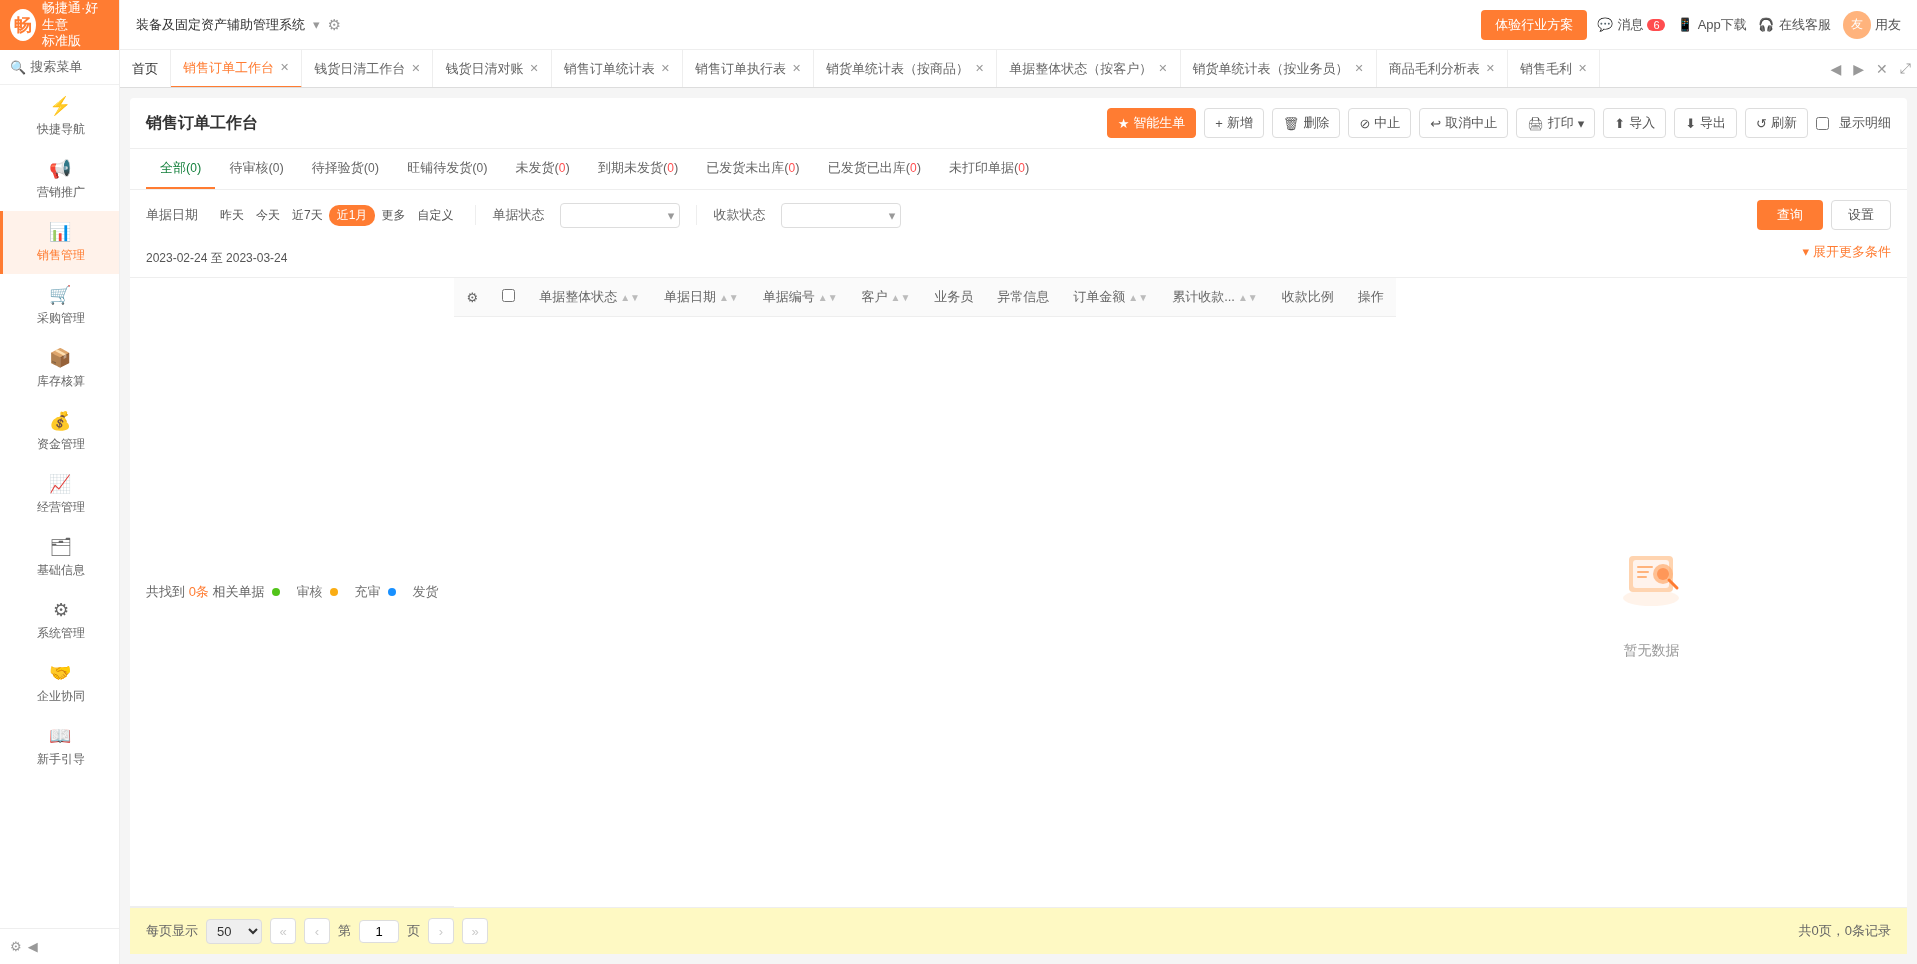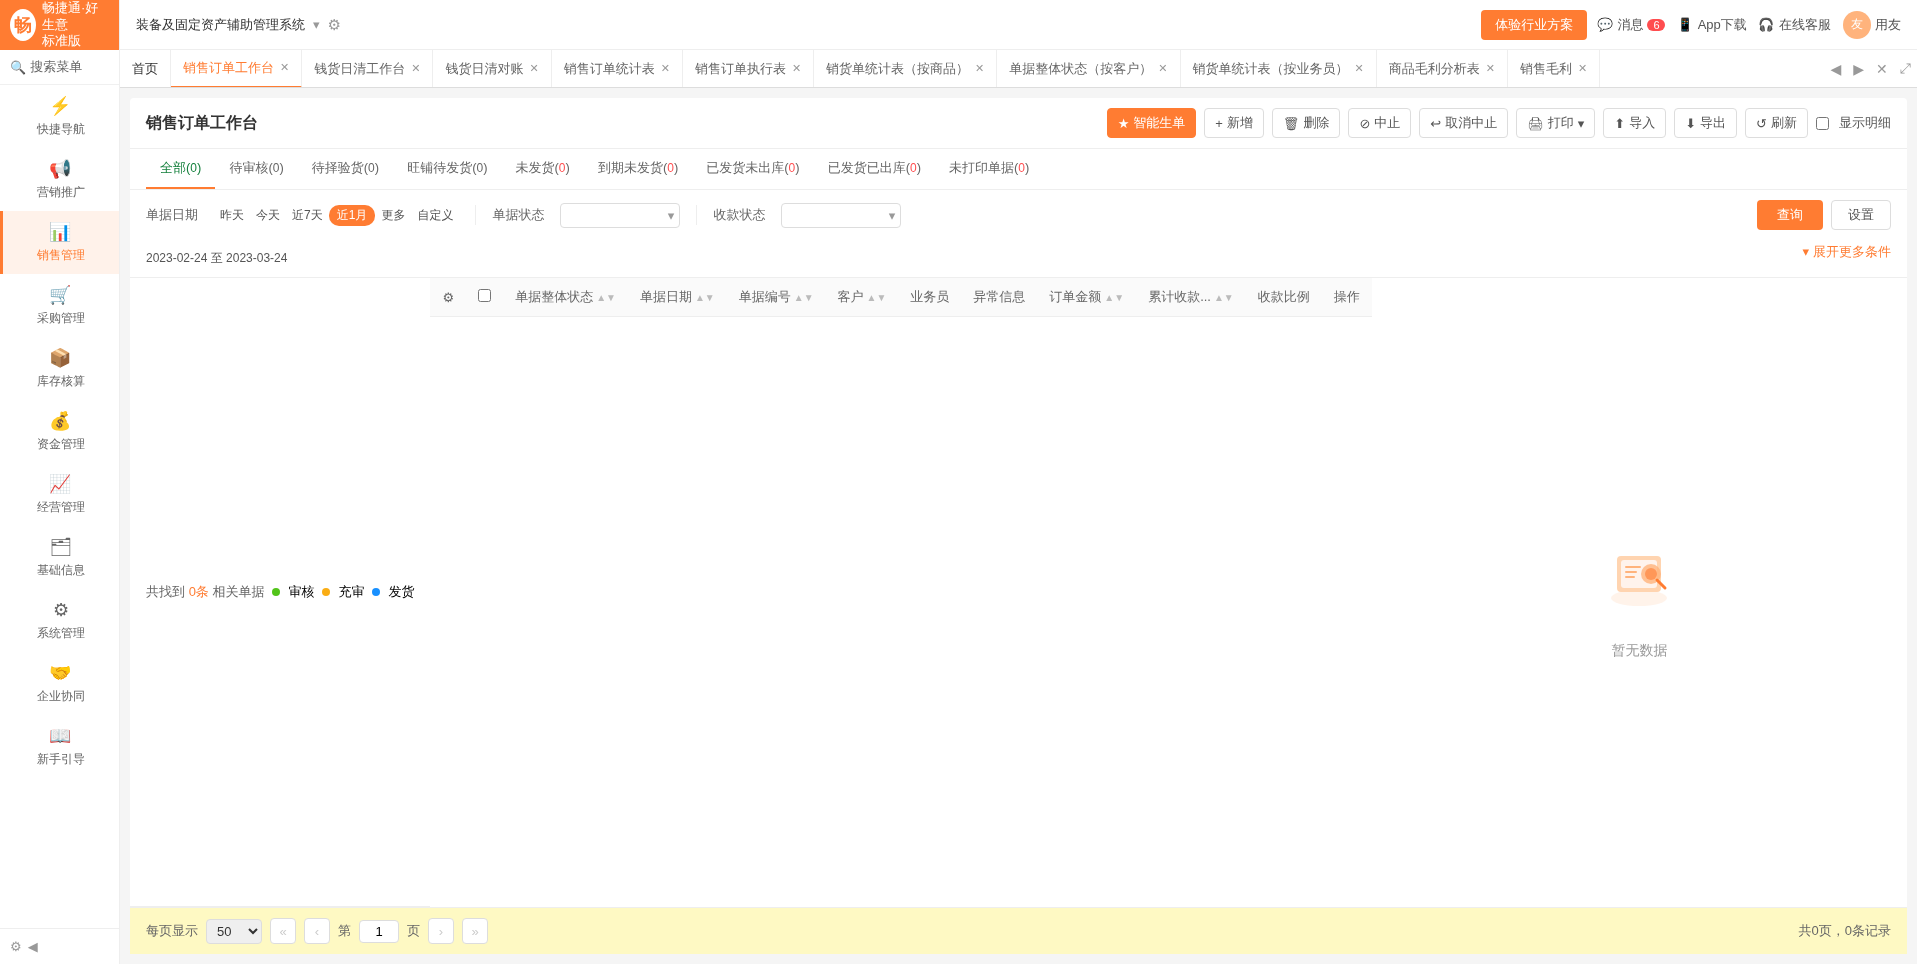--- a/index.html
+++ b/index.html
@@ -70,21 +70,21 @@
     .expand-btn { display: flex; align-items: center; gap: 4px; color: #ff7c32; cursor: pointer; font-size: 13px; margin-left: auto; }
     .query-btn { background: #ff7c32; color: #fff; border: none; padding: 6px 20px; border-radius: 4px; cursor: pointer; font-size: 13px; }
     .set-btn { background: #fff; color: #555; border: 1px solid #ddd; padding: 5px 16px; border-radius: 4px; cursor: pointer; font-size: 13px; }
 
     
     .table-area { background: #fff; flex: 1; display: flex; flex-direction: row; overflow: hidden; }
     .table-toolbar { display: flex; align-items: center; padding: 8px 16px; border-bottom: 1px solid #eee; gap: 8px; }
     .record-count { color: #666; font-size: 13px; }
     .record-count em { color: #ff7c32; font-style: normal; }
     .table-toolbar-right { margin-left: auto; display: flex; gap: 8px; }
-    .toolbar-action { display: flex; align-items: center; gap: 8px; color: #000000; cursor: pointer; font-size: 13px; text-align: center; }
+    .toolbar-action { display: flex; align-items: center; gap: 16px; color: #737373; cursor: pointer; font-size: 13px; text-align: center; }
     .toolbar-action .dot { width: 8px; height: 8px; border-radius: 50%; display: inline-block; }
 
     
     .data-table { width: 100%; border-collapse: collapse; font-size: 13px; }
     .data-table thead tr { background: #fafafa; }
     .data-table th { padding: 10px 12px; text-align: left; color: #666; font-weight: normal; border-bottom: 1px solid #eee; white-space: nowrap; }
     .data-table th .sort-arrows { display: inline-flex; flex-direction: column; margin-left: 3px; font-size: 10px; color: #bbb; vertical-align: middle; }
 
     
     .empty-state { display: flex; flex-direction: column; align-items: center; justify-content: center; flex: 1; padding: 60px 0; }

